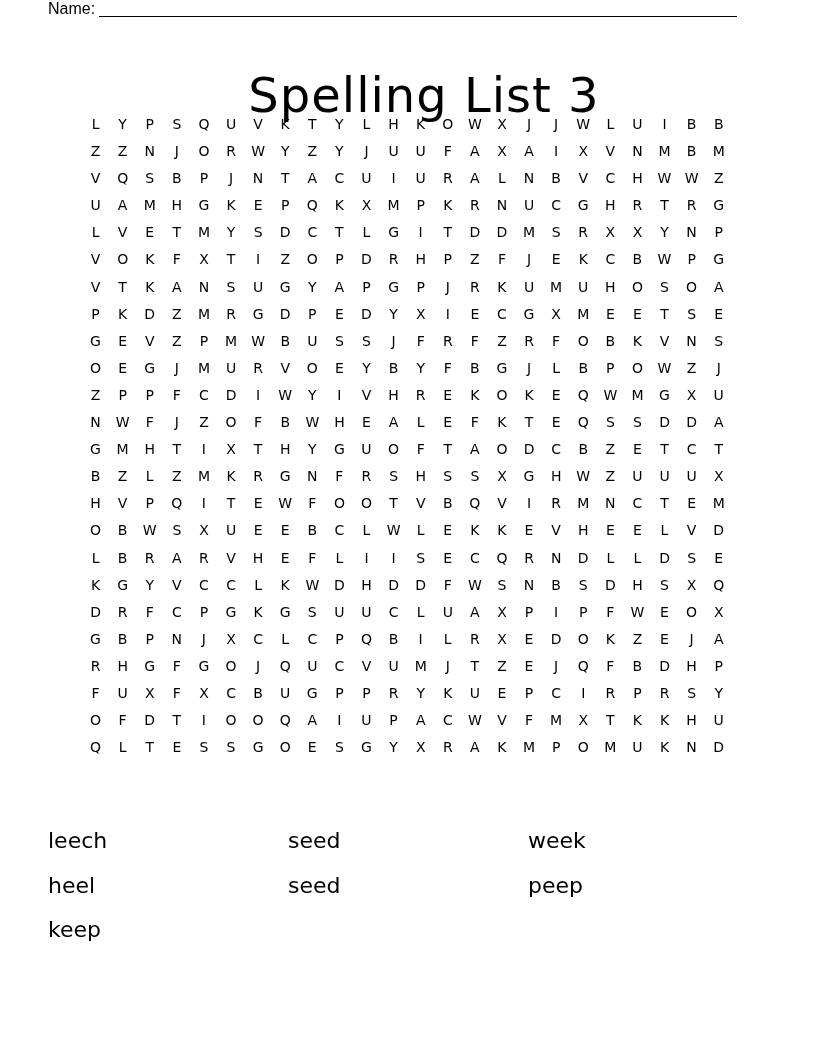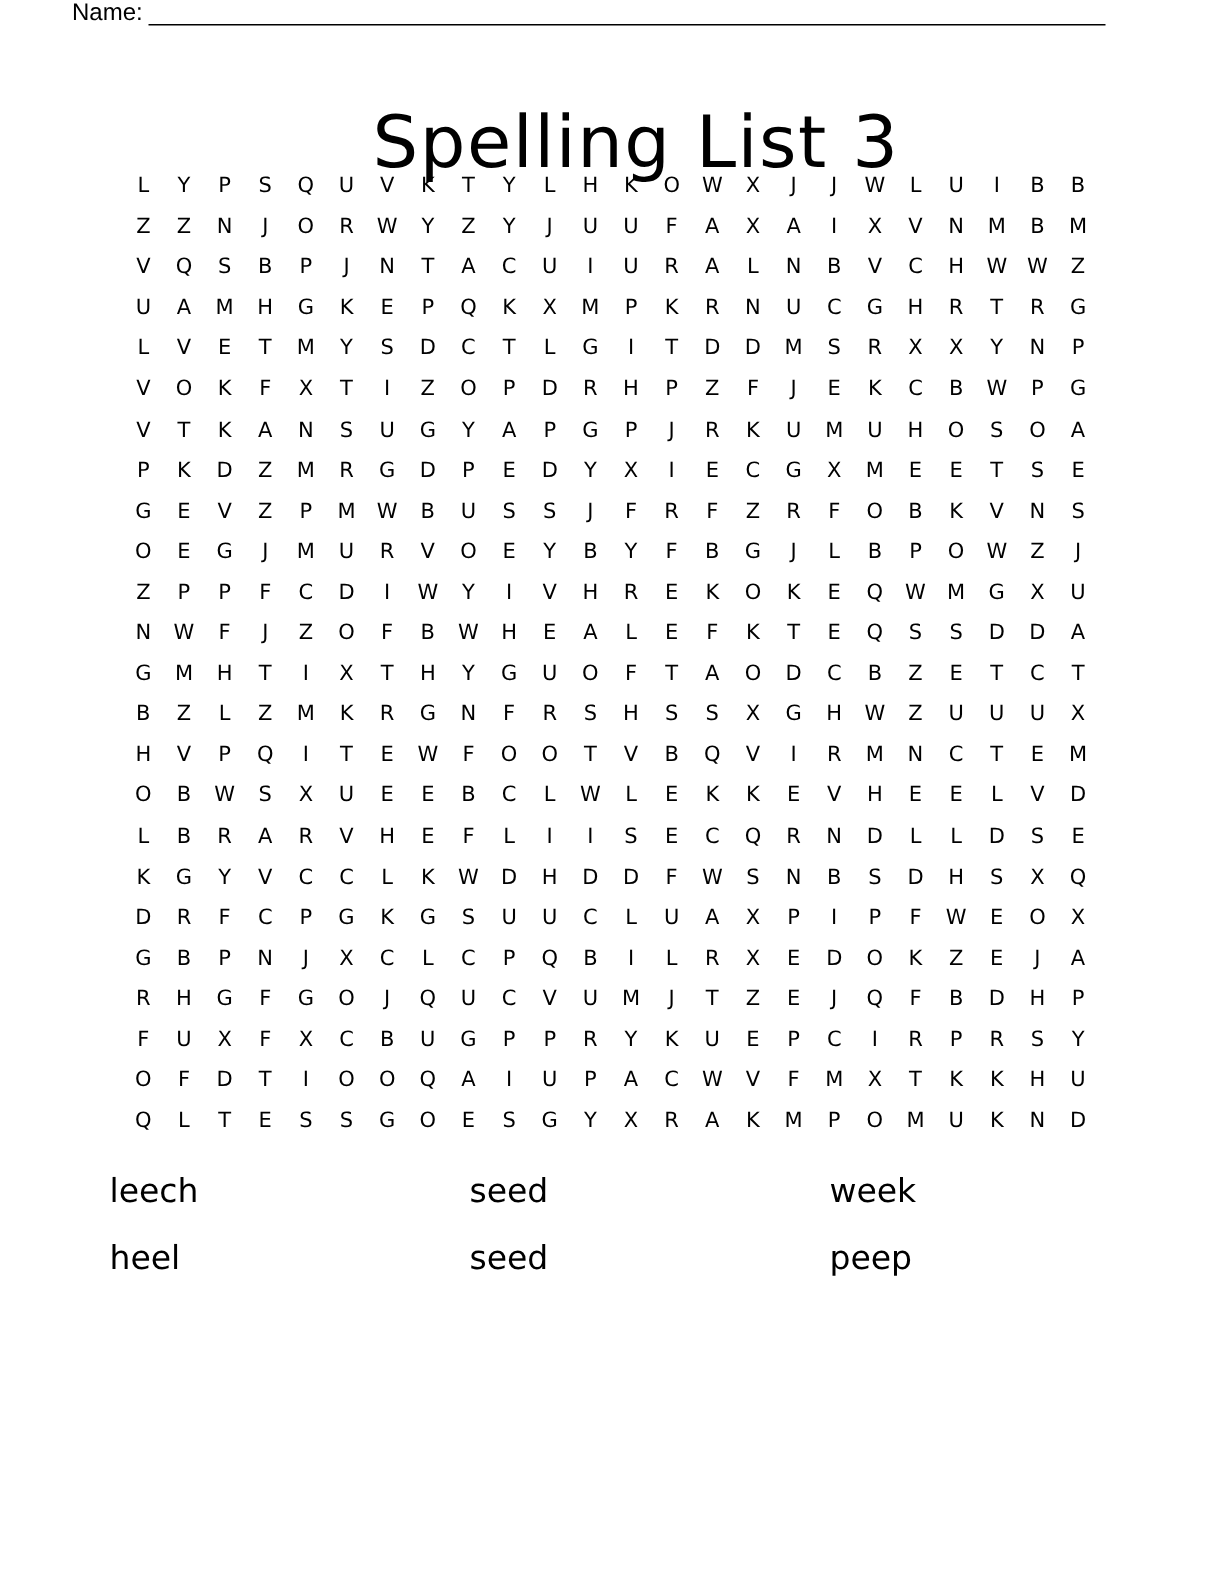--- a/index.html
+++ b/index.html
@@ -55,25 +55,24 @@
       font-family: "DejaVu Sans", sans-serif;
       font-size: 14px;
       text-align: center;
       line-height: 27.1px;
       width: 27.1px;
       height: 27.1px;
     }
     .words {
       position: absolute;
       left: 48px;
-      top: 778px;
+      top: 824px;
       display: grid;
       grid-template-columns: 240px 240px 240px;
       grid-auto-rows: 44.6px;
-      margin-left: 25px;
     }
     .word {
       font-family: "DejaVu Sans", sans-serif;
       font-size: 22px;
       line-height: 34px;
     }
   </style>
 </head>
 <body>
 
@@ -663,13 +662,14 @@
     <div class="cell">D</div>
   </div>
 
 <div class="words" id="words">
     <div class="word">leech</div>
     <div class="word">seed</div>
     <div class="word">week</div>
     <div class="word">heel</div>
     <div class="word">seed</div>
     <div class="word">peep</div>
+    <div class="word">keep</div>
   </div>
 
 </body></html>

